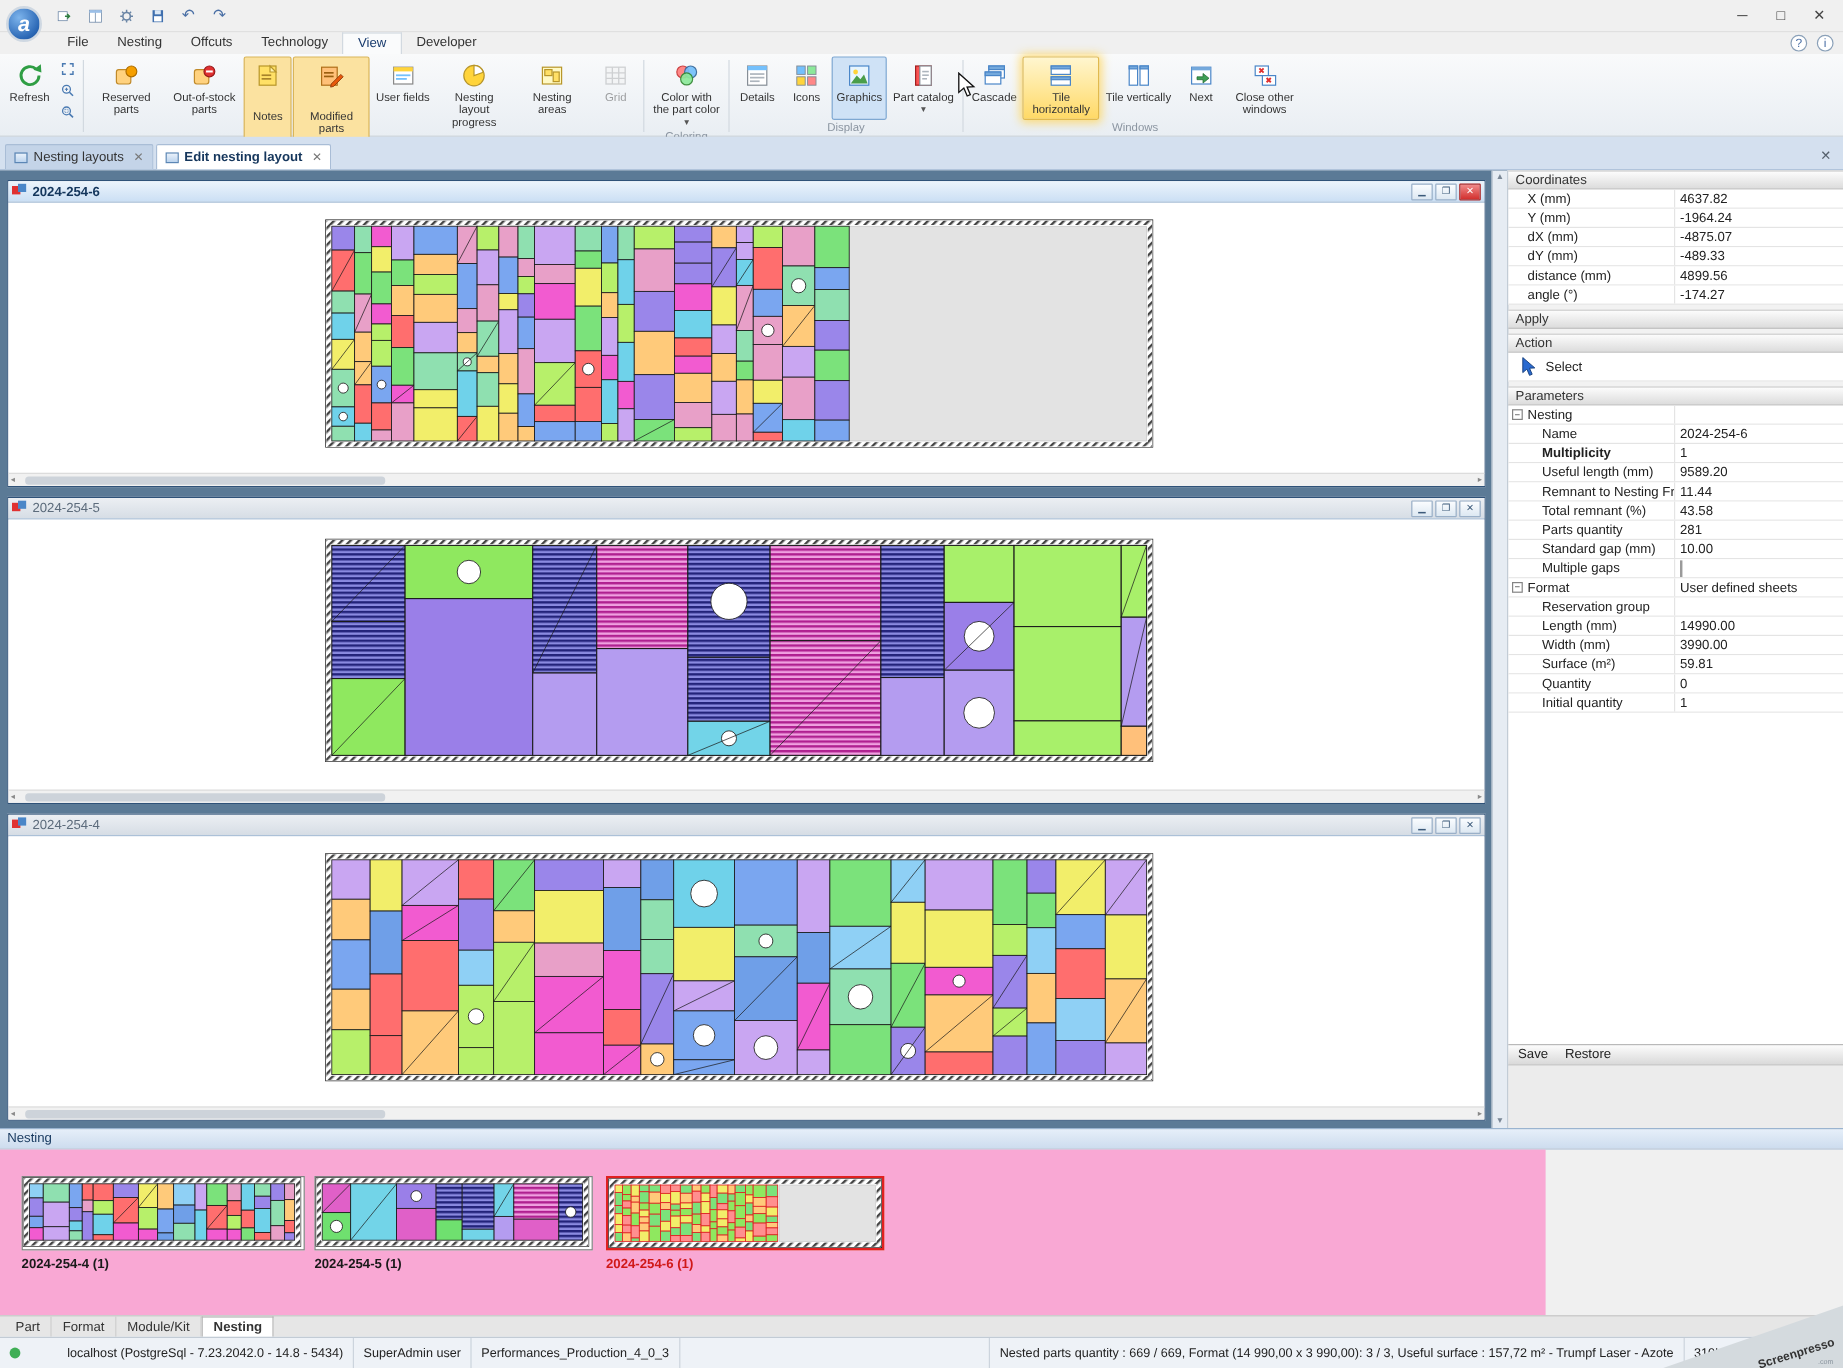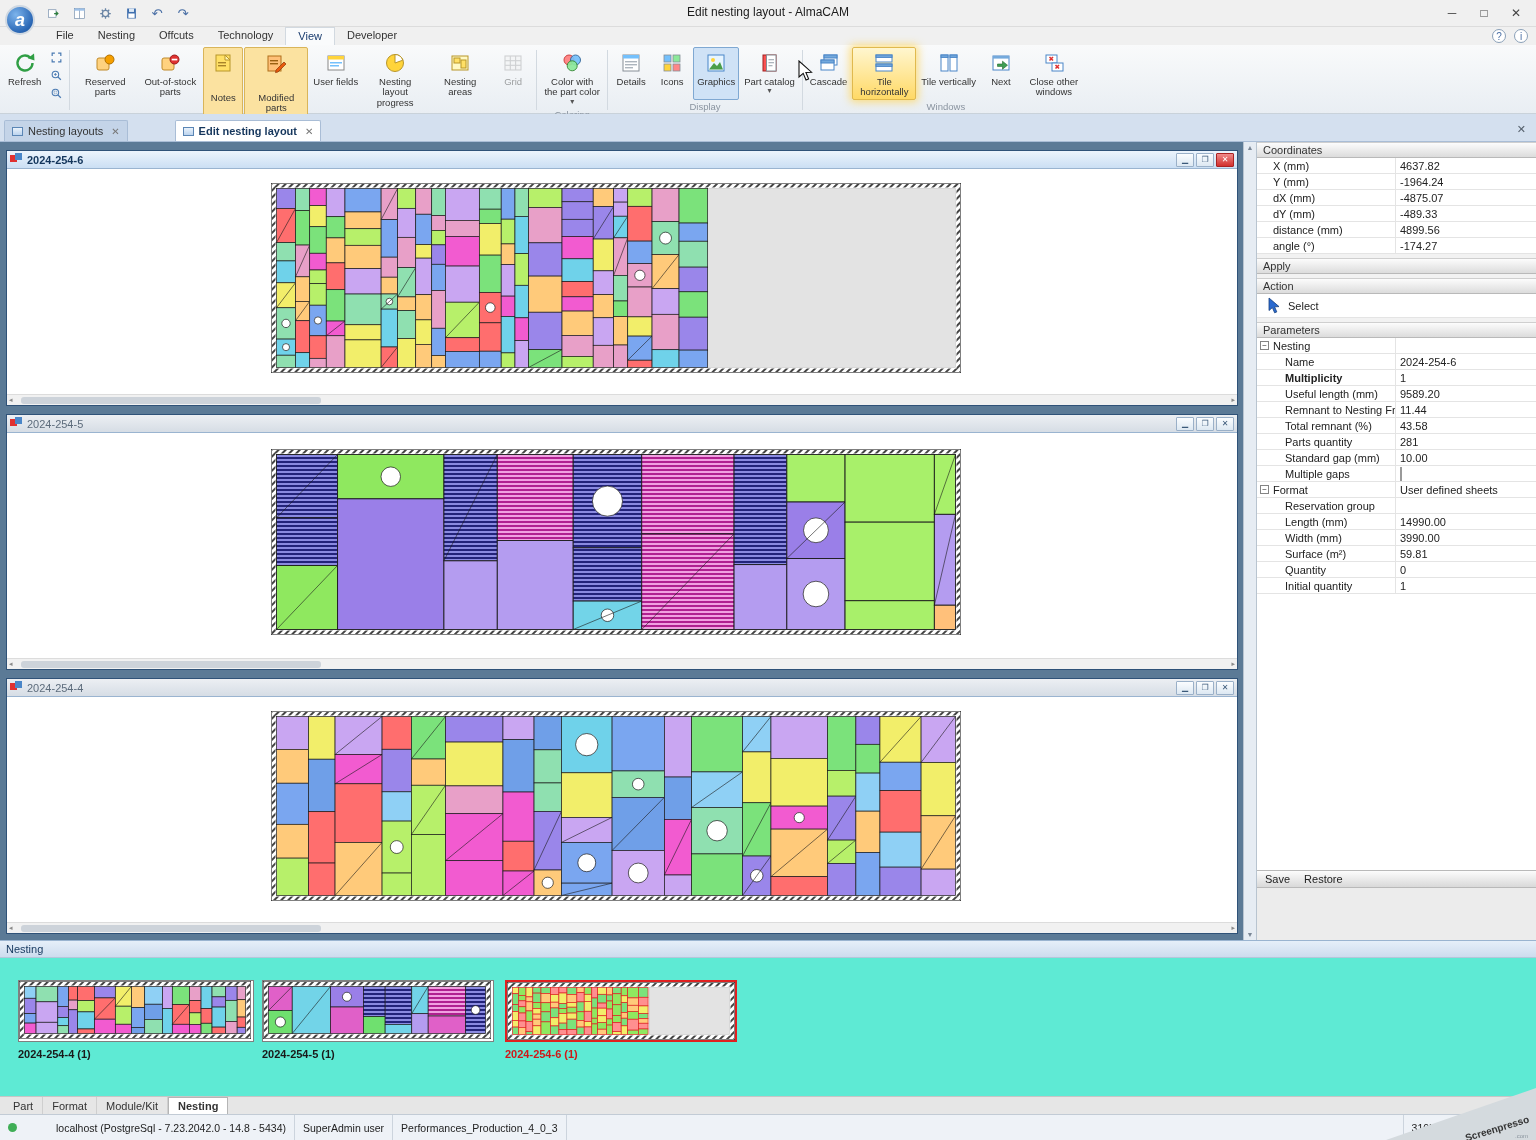--- a/index.html
+++ b/index.html
@@ -72,21 +72,21 @@
   .rp-row .lab.bold { font-weight:bold; }
   .treebox { position:absolute; left:3px; top:3px; width:9px; height:9px; border:1px solid #848484; background:#fff; font-size:8px; line-height:7px; text-align:center; color:#333; }
   .selectrow { height:24px; background:#fff; display:flex; align-items:center; gap:7px; padding-left:10px; border-bottom:1px solid #e4e4e4; flex:0 0 auto; }
   .cbx { width:11px; height:11px; border:1px solid #9a9a9a; background:#f2f2f2; margin-top:1px; }
   .rp-fill { flex:1; background:#fff; }
   .rp-footer { height:18px; background:linear-gradient(#fcfcfc,#d9d9d9); border-top:1px solid #b9b9b9; border-bottom:1px solid #b9b9b9; display:flex; align-items:center; gap:14px; padding-left:8px; font-size:11px; color:#222; flex:0 0 auto; }
   .rp-bottomfill { height:52px; background:#ececec; flex:0 0 auto; }
 
   
   .nest-hdr { position:absolute; left:0; top:940px; width:1536px; height:18px; background:linear-gradient(#e6eff9,#cddcee); border-top:1px solid #9ab4d0; border-bottom:1px solid #b5c6da; font-size:11px; color:#16385e; padding:2px 6px; }
-  .nest-body { position:absolute; left:0; top:958px; width:1536px; height:138px; background:#5eead4; }
+  .nest-body { position:absolute; left:0; top:958px; width:1288px; height:138px; background:#f9a8d4; }
   .thumb { position:absolute; top:22px; border:1px solid #808080; background:#fff; }
   .thumb.sel { border:2px solid #e02020; }
   .thumb-lbl { position:absolute; top:90px; font-size:11px; font-weight:bold; color:#1a1a1a; }
   .thumb-lbl.sel { color:#d01818; }
 
   
   .btabs { position:absolute; left:0; top:1096px; width:1536px; height:18px; background:#e6e6e6; border-top:1px solid #c6c6c6; display:flex; align-items:stretch; padding-left:4px; }
   .btab { padding:2px 9px; font-size:11px; color:#333; border-right:1px solid #cfcfcf; display:flex; align-items:center; }
   .btab.sel { background:#fff; font-weight:bold; border:1px solid #b5b5b5; border-bottom:none; }
 
@@ -143,21 +143,20 @@
           <svg width="15" height="15" viewBox="0 0 24 24">
             <rect x="5" y="4" width="14" height="16" fill="#3f6fae"></rect>
             <rect x="8" y="4" width="8" height="5.5" fill="#dce8f5"></rect>
             <rect x="7" y="12" width="10" height="7" fill="#fff"></rect>
           </svg>
         </span>
       </span>
       <span class="qat-ic">↶</span>
       <span class="qat-ic">↷</span>
     </div>
-  <div class="win-title">Edit nesting layout  - AlmaCAM</div>
   <div class="winctl">
     <div>─</div>
     <div>□</div>
     <div>✕</div>
   </div>
 </div>
 
 <div class="applogo">a</div>
 
 <div class="menubar">
@@ -493,21 +492,21 @@
         <div class="rgroup-label">Windows</div>
       </div>
     </div>
 </div>
 
 <svg class="cursor" width="18" height="22" viewBox="0 0 18 22">
   <path d="M2 1 L2 17 L6.2 13.4 L9 20 L11.6 18.9 L8.9 12.5 L14.5 12.2 Z" fill="#fff" stroke="#111" stroke-width="1.1"></path>
 </svg>
 
 <div class="doctabs">
-  <div style="display:flex; align-items:flex-start;gap:45px;">
+  <div style="display:flex; align-items:flex-start;">
       <div class="dtab">
         <span class="dtab-ico"></span>
         <span>Nesting layouts</span>
         <span class="dx">✕</span>
       </div>
       <div class="dtab sel">
         <span class="dtab-ico"></span>
         <span>Edit nesting layout</span>
         <span class="dx">✕</span>
       </div>
@@ -1347,20 +1346,23 @@
       <span>localhost (PostgreSql - 7.23.2042.0 - 14.8 - 5434)</span>
     </div>
   <div class="sseg">
       <span>SuperAdmin user</span>
     </div>
   <div class="sseg">
       <span>Performances_Production_4_0_3</span>
     </div>
   <div class="sspacer"></div>
   <div class="sseg">
+      <span>Nested parts quantity : 669 / 669, Format (14 990,00 x 3 990,00): 3 / 3, Useful surface : 157,72 m² - Trumpf Laser - Azote</span>
+    </div>
+  <div class="sseg">
       <span>310L - 1,00 mm</span>
     </div>
   <div class="sicons">
     <span>⚙</span>
     <span>▦</span>
   </div>
 </div>
 
 <div class="wmark"></div>
 <div class="wmark-txt"><b>Screenpresso</b></div>

